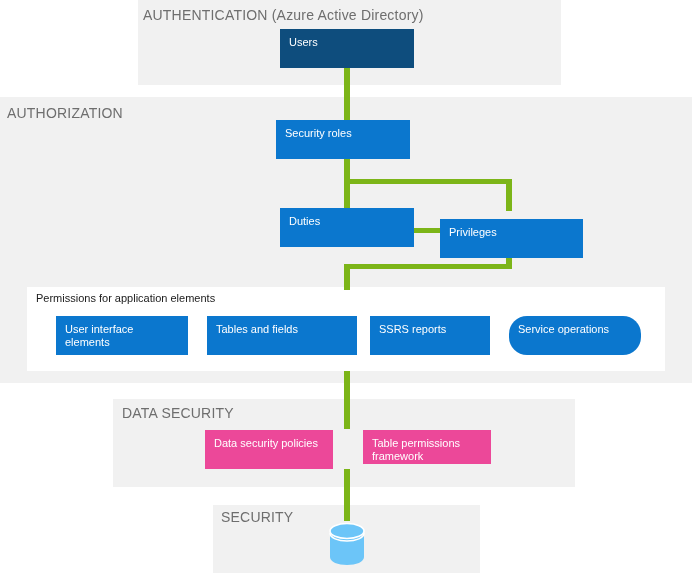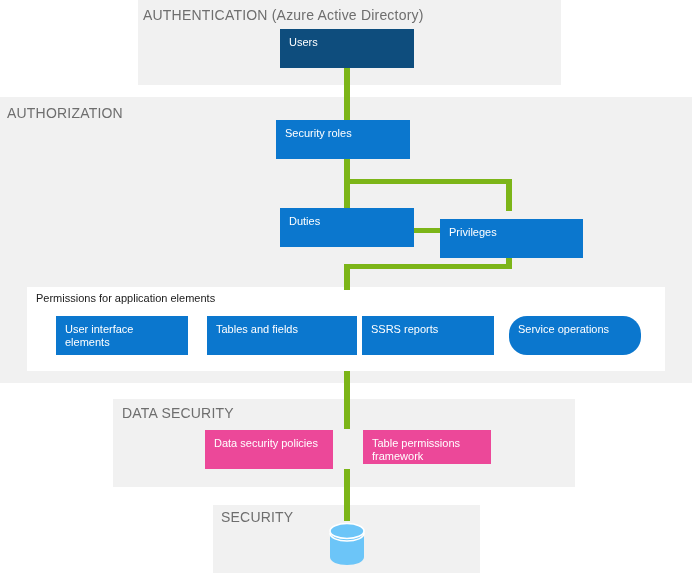--- a/index.html
+++ b/index.html
@@ -92,21 +92,21 @@
 
   <div class="conn" style="left:506px; top:247px; width:6px; height:22px;"></div>
   <div class="conn" style="left:344px; top:264px; width:168px; height:5px;"></div>
   <div class="conn" style="left:344px; top:264px; width:6px; height:26px;"></div>
 
   <div class="panel-white" style="left:27px; top:287px; width:638px; height:84px;"></div>
   <div class="panel-title" style="left:36px; top:292px;">Permissions for application elements</div>
 
   <div class="node node-mid" style="left:56px; top:316px; width:132px; height:39px;">User interface elements</div>
   <div class="node node-mid" style="left:207px; top:316px; width:150px; height:39px;">Tables and fields</div>
-  <div class="node node-mid" style="left:362px; top:316px; width:132px; height:39px;">SSRS reports</div>
+  <div class="node node-mid" style="left:370px; top:316px; width:120px; height:39px;">SSRS reports</div>
   <div class="node node-mid" style="left:509px; top:316px; width:132px; height:39px;border-radius:18px;">Service operations</div>
 
   <div class="conn" style="left:344px; top:371px; width:6px; height:58px;"></div>
 
   <div class="band" style="left:113px; top:399px; width:462px; height:88px;"></div>
   <div class="band-label" style="left:122px; top:405px;">DATA SECURITY</div>
 
   <div class="node node-bright" style="left:205px; top:430px; width:128px; height:39px;">Data security policies</div>
   <div class="node node-bright" style="left:363px; top:430px; width:128px; height:34px;">Table permissions
 framework</div>

